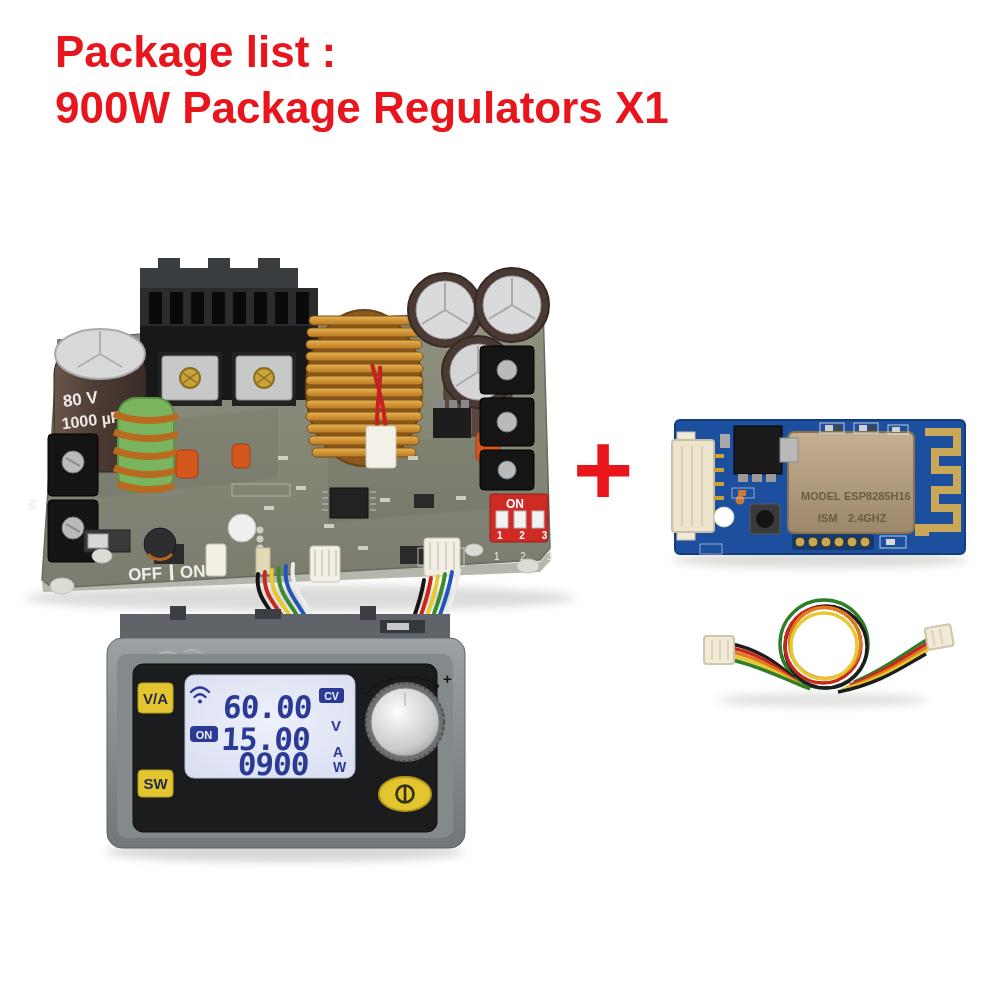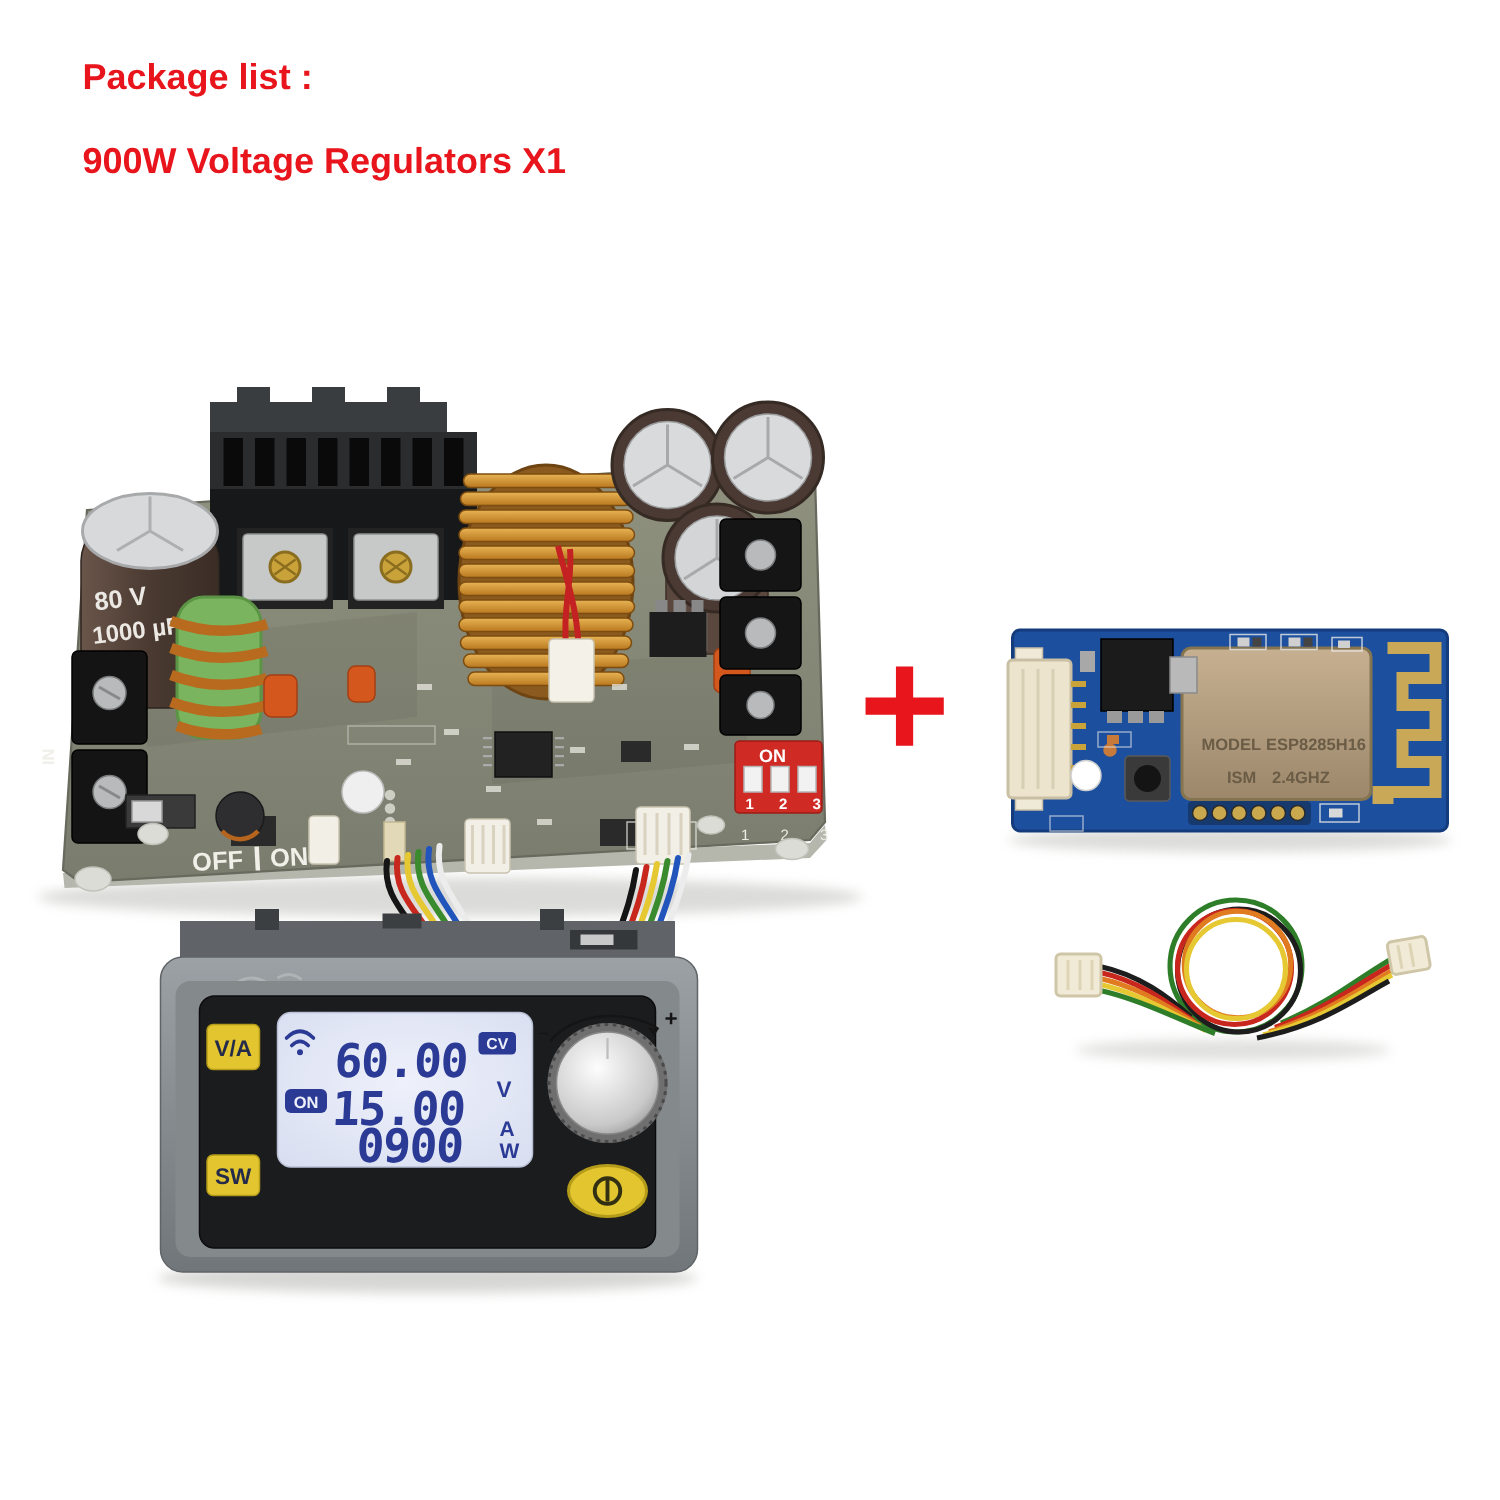--- a/index.html
+++ b/index.html
@@ -1,31 +1,31 @@
 <!DOCTYPE html>
 <html><head>
 <meta charset="utf-8">
 <style>
   html,body{margin:0;padding:0;background:#fff;}
   #canvas{position:relative;width:1000px;height:1000px;background:#ffffff;overflow:hidden;
           font-family:"Liberation Sans",sans-serif;}
   #package-text{position:absolute;left:55px;top:24px;color:#e8151d;font-weight:bold;
-                font-size:24px;line-height:56px;letter-spacing:0px;white-space:nowrap;}
+                font-size:44px;line-height:56px;letter-spacing:0px;white-space:nowrap;}
   #scene{position:absolute;left:0;top:0;}
   text{font-family:"Liberation Sans",sans-serif;}
   .seg{font-family:"DejaVu Sans Mono",monospace;font-weight:bold;fill:#2b3a94;}
 </style>
 </head>
 <body>
 
 <div id="canvas">
 
   <div id="package-text">
     <div>Package list :</div>
-    <div>900W Voltage Regulators X1</div>
+    <div>900W Package Regulators X1</div>
   </div>
 
   <svg id="scene" width="1000" height="1000" viewBox="0 0 1000 1000">
     <defs>
       <linearGradient id="gBoard" x1="0" y1="0" x2="0" y2="1">
         <stop offset="0" stop-color="#90927f"></stop>
           <stop offset="1" stop-color="#7a7c6e"></stop>
       </linearGradient>
       <linearGradient id="gCopper" x1="0" y1="0" x2="0" y2="1">
         <stop offset="0" stop-color="#e8b455"></stop>

